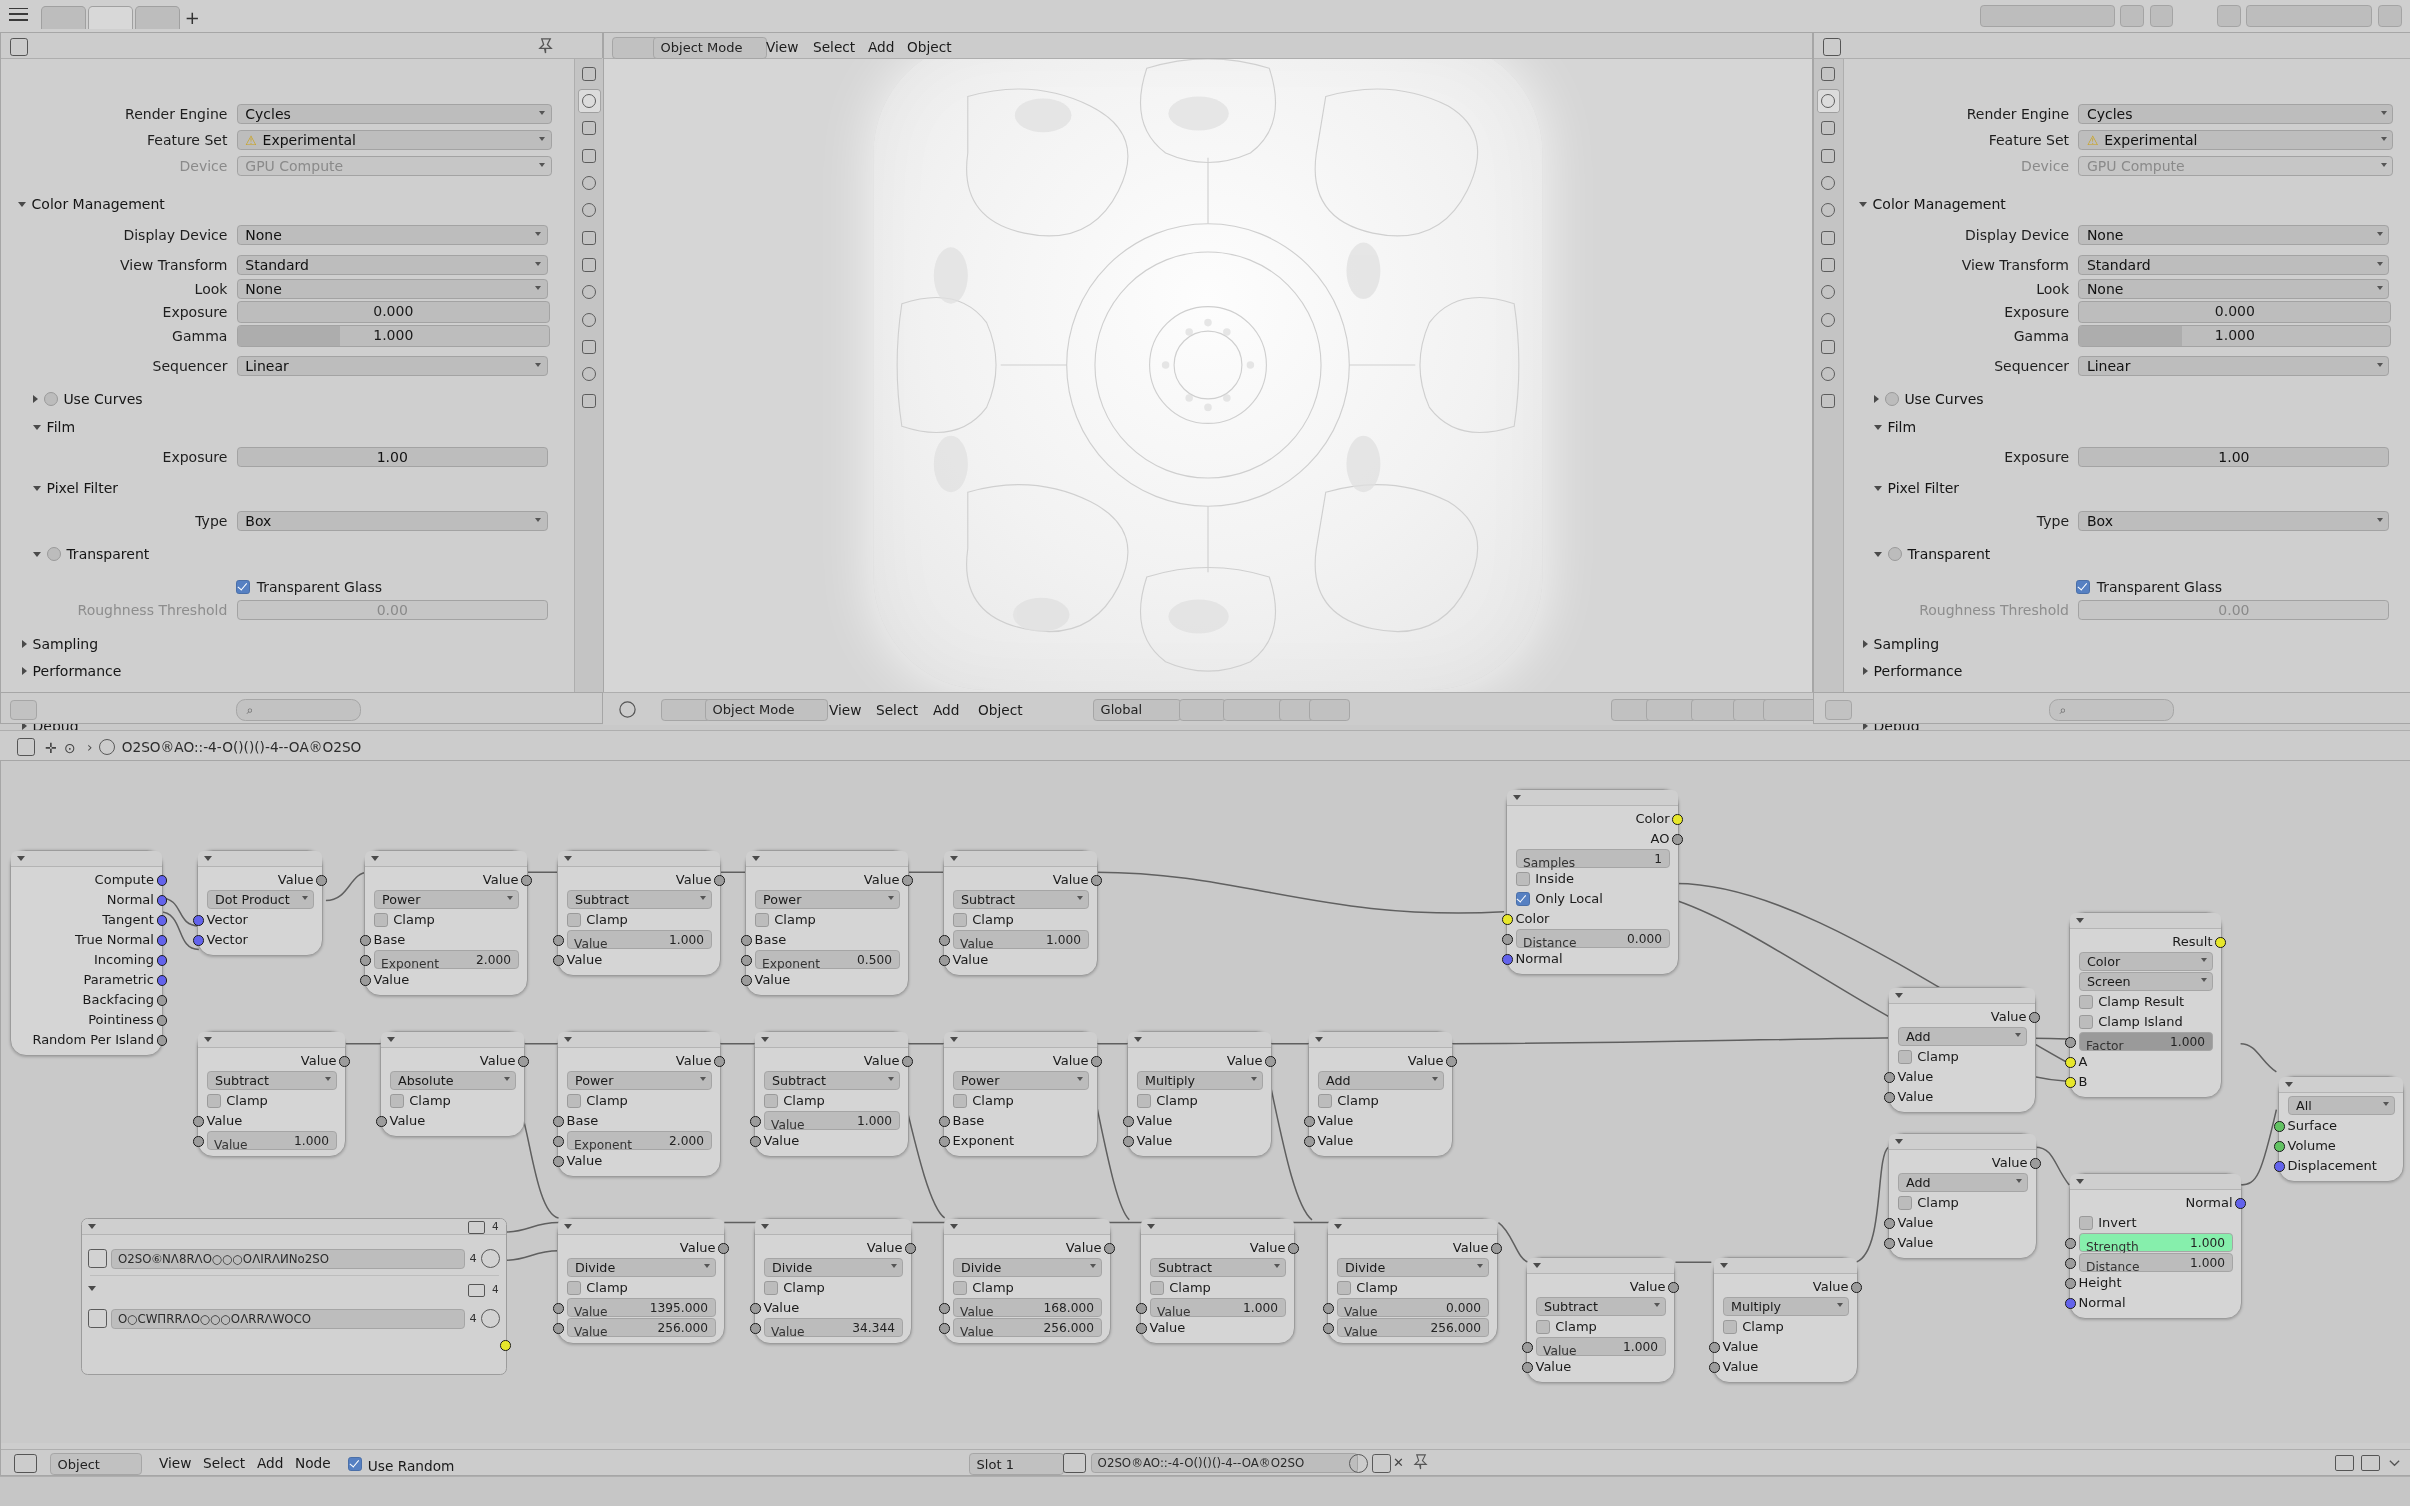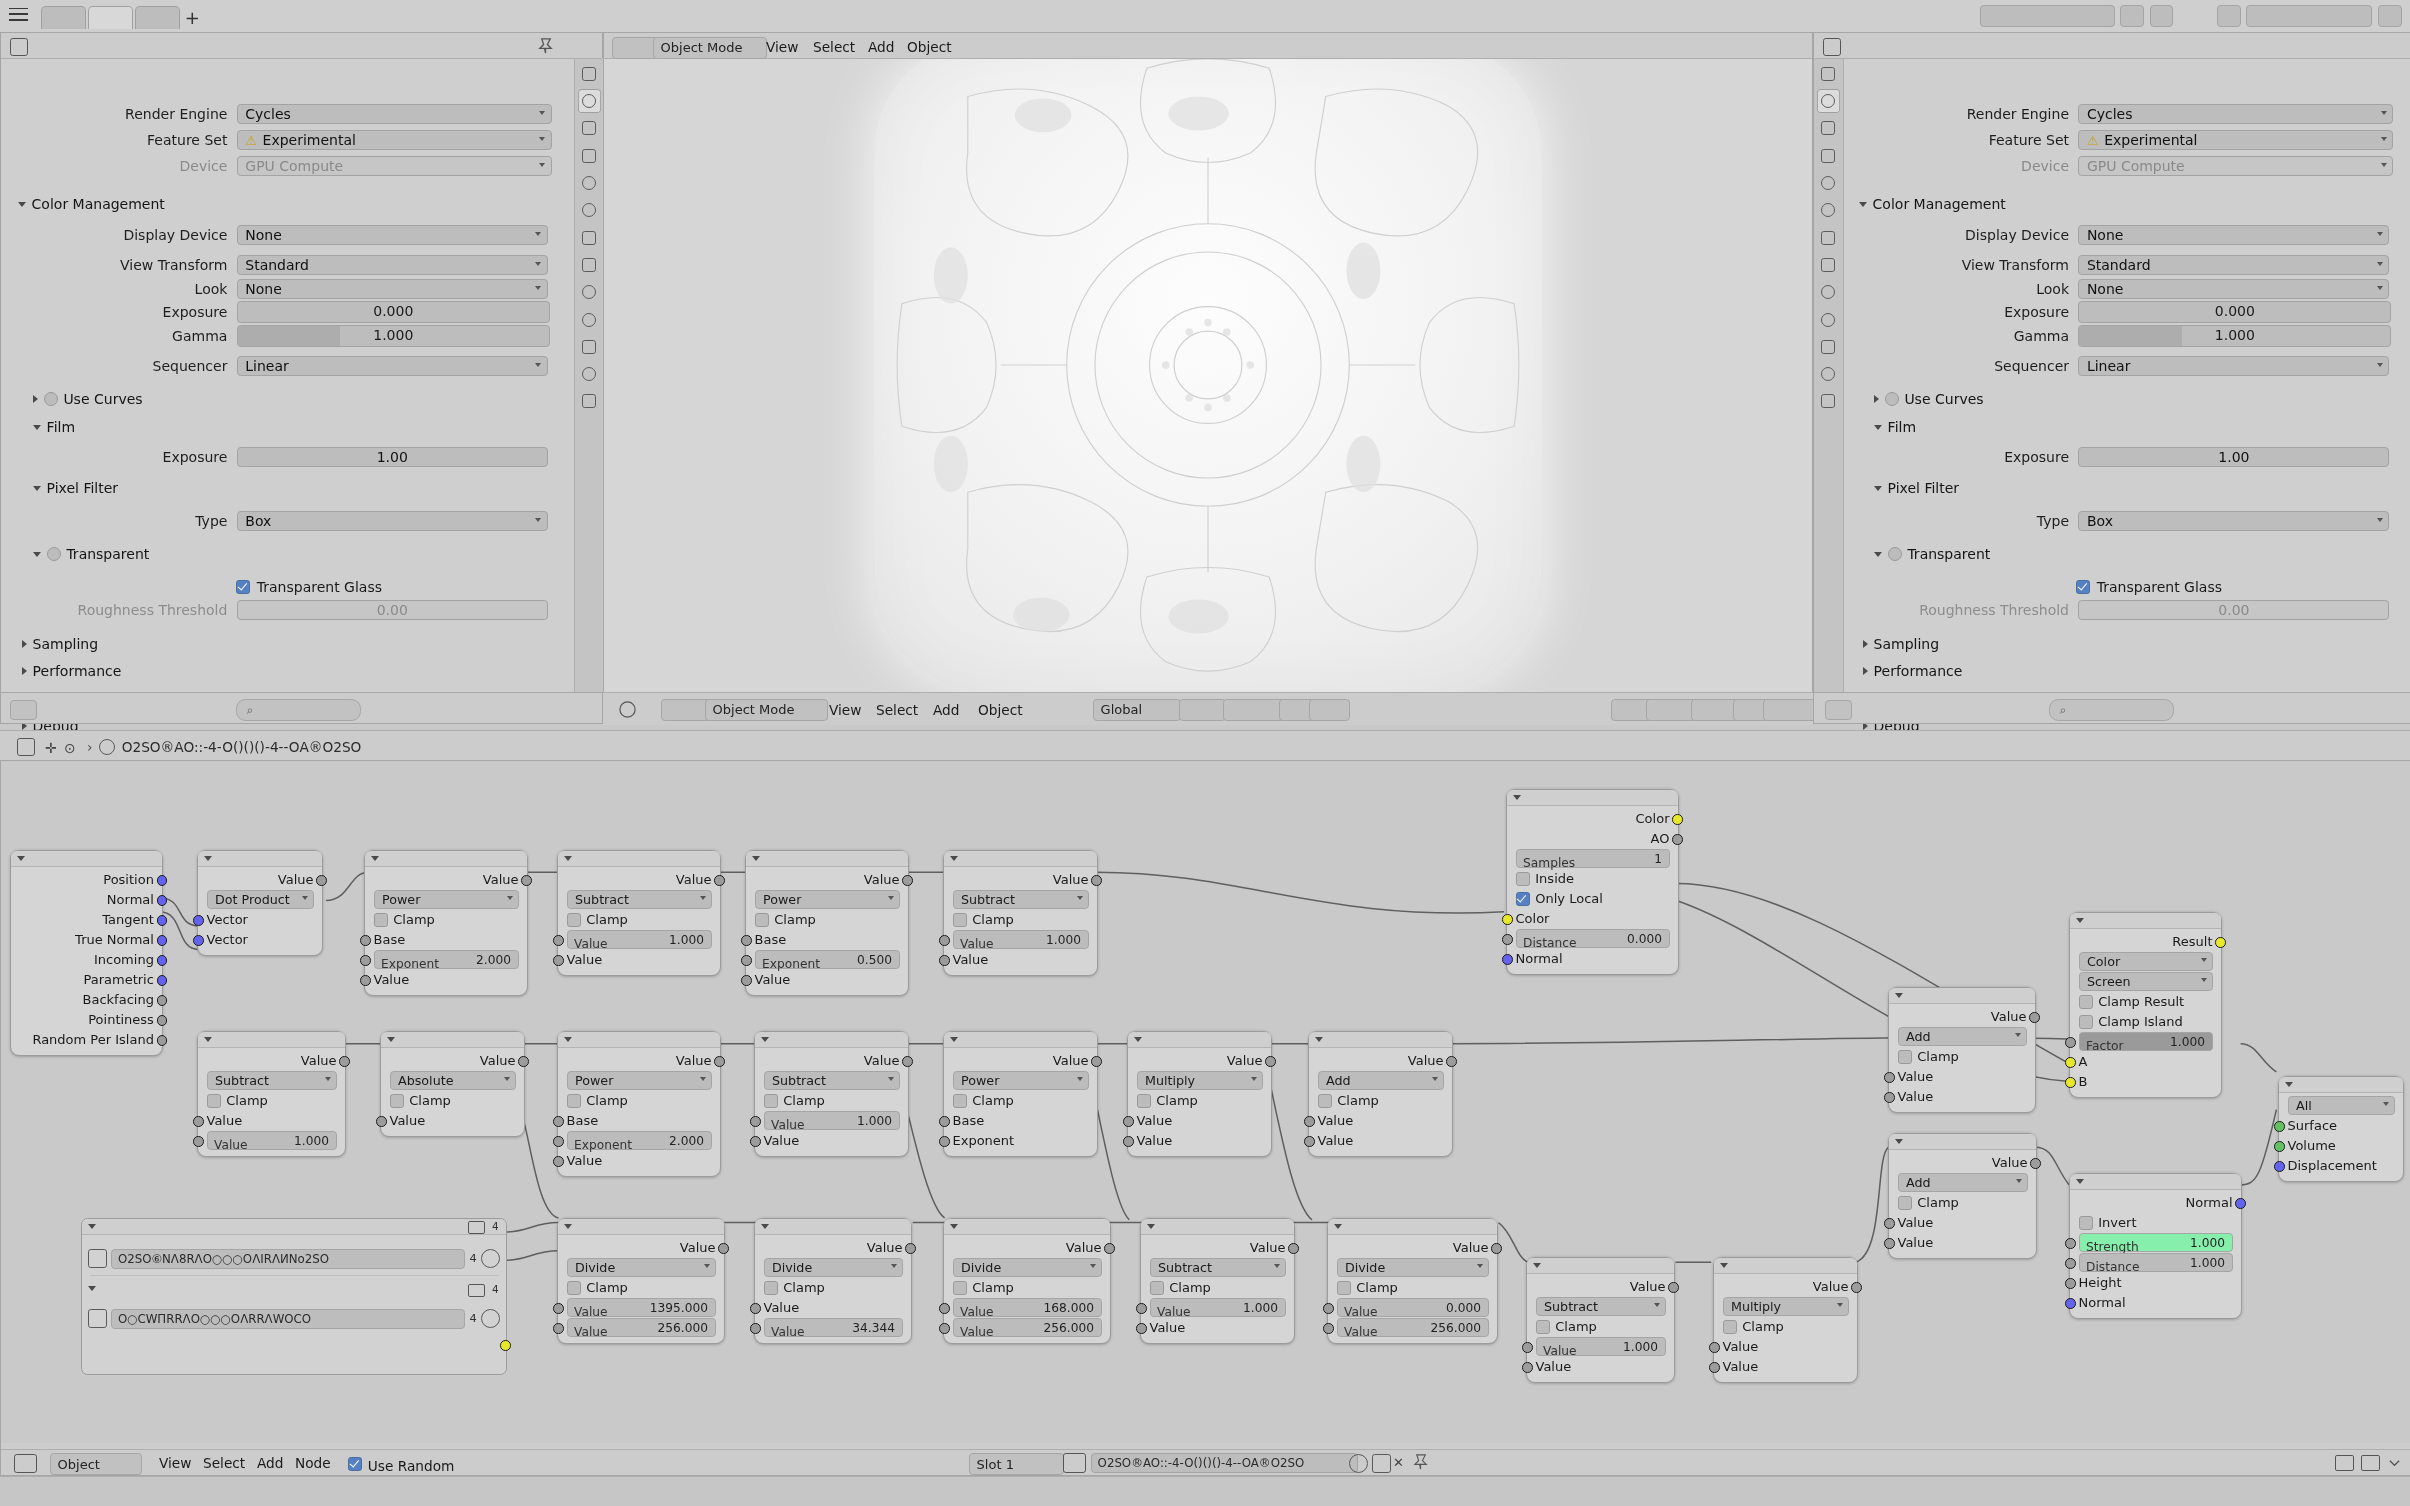--- a/index.html
+++ b/index.html
@@ -54,21 +54,21 @@
   .obj{position:absolute;left:50%;top:50%;transform:translate(-50%,-50%);width:669px;height:650px;border-radius:113px;background:
      radial-gradient(circle at 50% 40%, #fdfdfd 0%, #f2f2f2 55%, #e6e6e6 100%);
      box-shadow:0 0 56px rgba(255,255,255,.8), inset 0 0 75px rgba(0,0,0,.04);}
   .obj svg{position:absolute;left:0;top:0;}
   .btnsm{height:20px;background:#c1c1c1;border:0.9px solid #a6a6a6;border-radius:3.8px;display:inline-flex;align-items:center;padding:0 6.6px;font-size:13px;color:#222;}
   .srch{height:20px;background:#c2c2c2;border:0.9px solid #a6a6a6;border-radius:9.4px;display:flex;align-items:center;padding:0 9.4px;font-size:12.2px;color:#6b6b6b;gap:5.6px;}
 
   
   .nodeed{background:#cdcdcd;}
   .nodecanvas{position:absolute;left:0;top:25.4px;right:0;bottom:25.4px;background:#c9c9c9;overflow:hidden;}
-  .node{position:absolute;background:#d5d5d5;border:0.9px solid #9c9c9c;border-radius:9px;box-shadow:0 0.9px 2.8px rgba(0,0,0,.22);}
+  .node{position:absolute;background:#d5d5d5;border:0.9px solid #9c9c9c;border-radius:16px;box-shadow:0 0.9px 2.8px rgba(0,0,0,.22);}
   .nhdr{height:15px;border-radius:5.6px 5.6px 0 0;background:#cfcfcf;border-bottom:0.9px solid #b4b4b4;position:relative;}
   .nhdr .tri{position:absolute;left:5.6px;top:4.7px;}
   .nbody{padding:2.8px 0 5.6px 0;}
   .nrow{height:20px;display:flex;align-items:center;justify-content:flex-end;padding:0 8.5px;font-size:13px;position:relative;}
   .nrow.l{justify-content:flex-start;}
   .nfield{height:17px;flex:1;background:#bcbcbc;border:0.9px solid #a5a5a5;border-radius:3.8px;display:flex;align-items:center;justify-content:center;font-size:12.7px;position:relative;}
   .nfield.lft{justify-content:flex-start;padding-left:7.5px;}
   .nfield .arr{position:absolute;right:4.7px;top:4.7px;width:0;height:0;border-left:3.3px solid transparent;border-right:3.3px solid transparent;border-top:4.2px solid #555;}
   .nfield .v{position:absolute;left:6.6px;font-size:12.2px;color:#333;margin-top:8px;}
   .nfield .n{position:absolute;right:6.6px;font-size:12.2px;color:#222;}
@@ -616,21 +616,21 @@
           <path d="M1340 310 C1355 370 1370 470 1392 487"></path>
         </g>
       </svg>
 
       <div class="node" style="left:9.4px;top:89px;width:151px;">
         <div class="nhdr">
             <span class="tri"></span>
           </div>
         <div class="nbody">
           <div class="nrow">
-              <span>Position</span>
+              <span>Compute</span>
               <span class="sock out s-blue" style="top:5.6px"></span>
             </div>
           <div class="nrow">
               <span>Normal</span>
               <span class="sock out s-blue" style="top:5.6px"></span>
             </div>
           <div class="nrow">
               <span>Tangent</span>
               <span class="sock out s-blue" style="top:5.6px"></span>
             </div>

